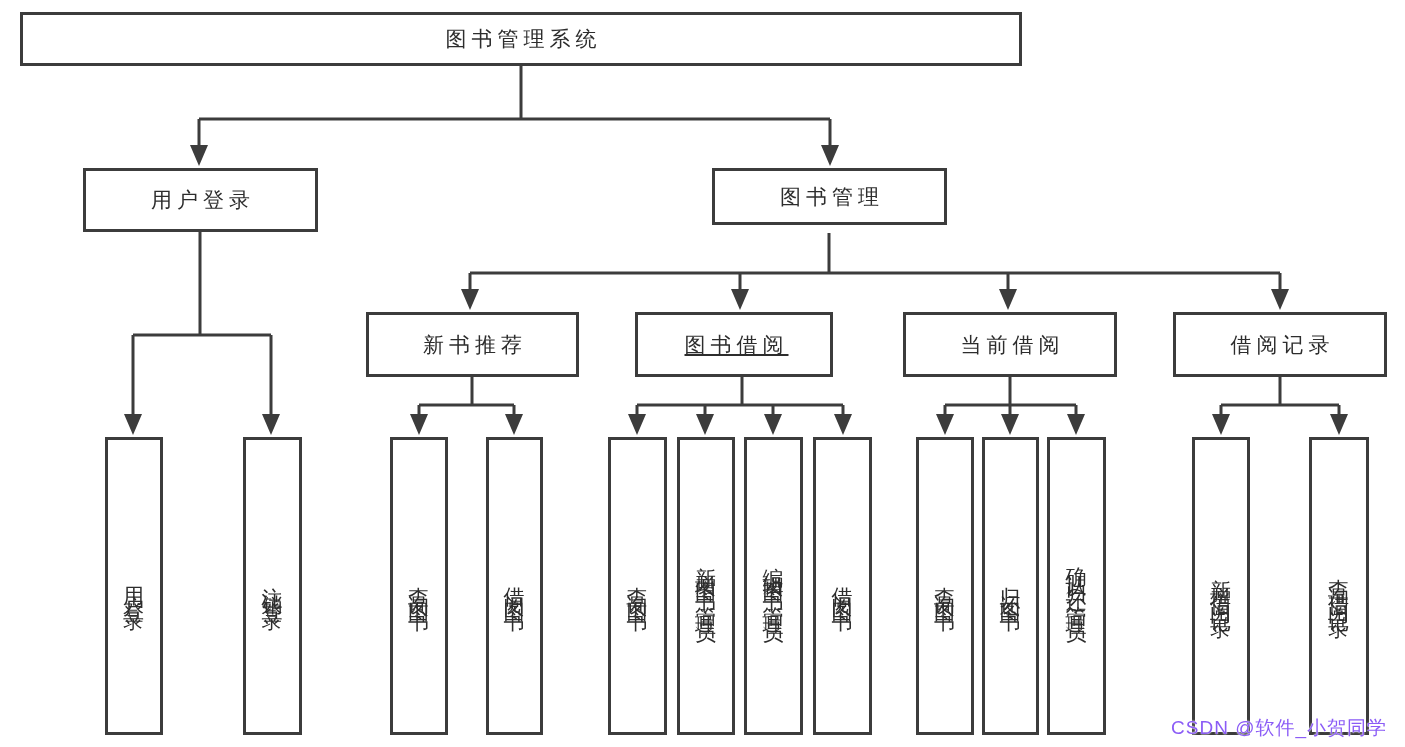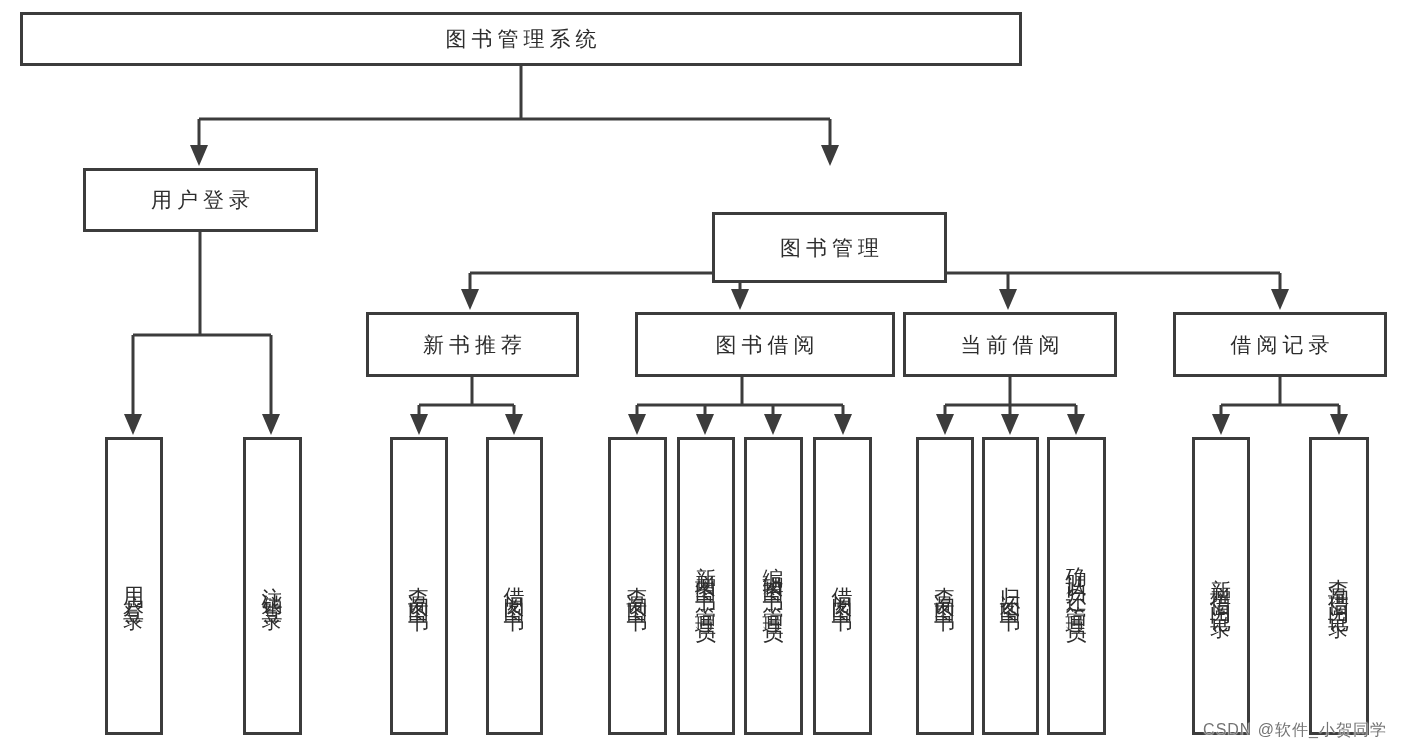--- a/index.html
+++ b/index.html
@@ -45,22 +45,22 @@
     text-orientation: mixed;
     font-size: 21px;
     letter-spacing: 8px;
     line-height: 1;
     white-space: nowrap;
   }
   .watermark {
     position: absolute;
     right: 18px;
     bottom: 6px;
-    font-size: 16px;
-    color: #737373;
+    font-size: 19px;
+    color: #8b5cf6;
     text-shadow: 0 0 2px #ffffff, 0 0 1px #ffffff;
     z-index: 3;
     white-space: nowrap;
     letter-spacing: 1px;
   }
 </style>
 </head>
 <body>
 
 <div class="canvas">
@@ -98,28 +98,28 @@
     </g>
   </svg>
 
   <div class="node h" style="left:20px; top:12px; width:1002px; height:54px;">
     <span class="label">图书管理系统</span>
   </div>
 
   <div class="node h" style="left:83px; top:168px; width:235px; height:64px;">
     <span class="label">用户登录</span>
   </div>
-  <div class="node h" style="left:712px; top:168px; width:235px; height:71px;margin-top:44px;">
+  <div class="node h" style="left:712px; top:168px; width:235px; height:57px;">
     <span class="label">图书管理</span>
   </div>
 
   <div class="node h" style="left:366px; top:312px; width:213px; height:65px;text-align:center;">
     <span class="label">新书推荐</span>
   </div>
-  <div class="node h" style="left:635px; top:312px; width:260px; height:65px;">
+  <div class="node h" style="left:635px; top:312px; width:198px; height:65px;text-decoration:underline;">
     <span class="label">图书借阅</span>
   </div>
   <div class="node h" style="left:903px; top:312px; width:214px; height:65px;align-items:center;">
     <span class="label">当前借阅</span>
   </div>
   <div class="node h" style="left:1173px; top:312px; width:214px; height:65px;">
     <span class="label">借阅记录</span>
   </div>
 
   <div class="node v" style="left:105px; top:437px; width:58px; height:298px;">

